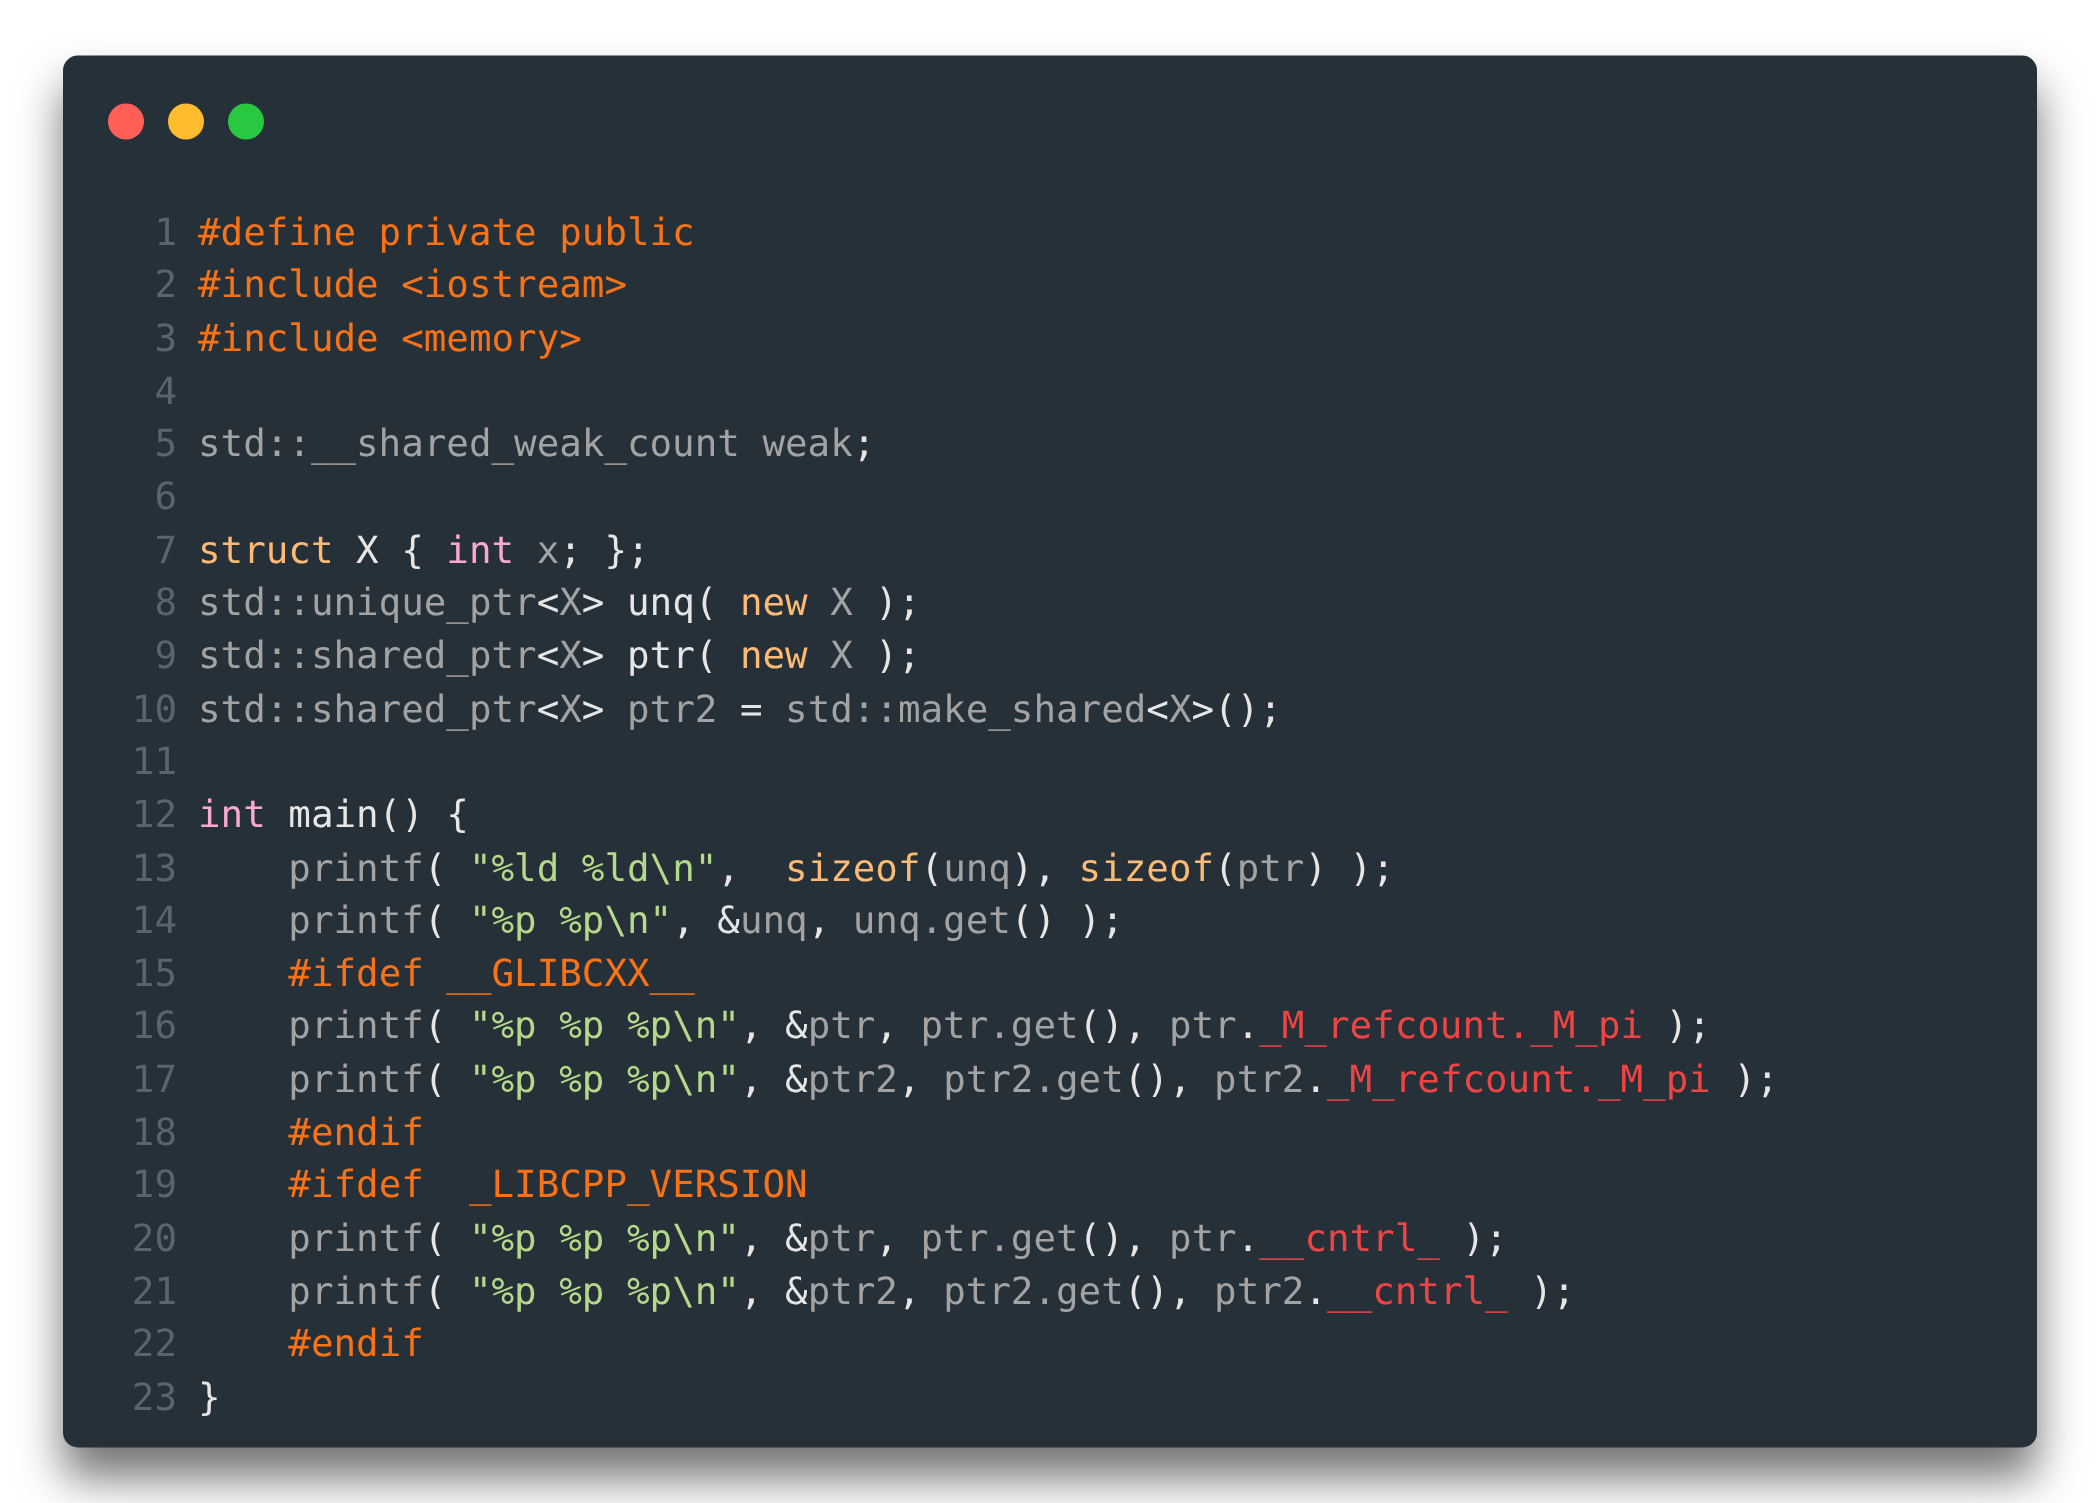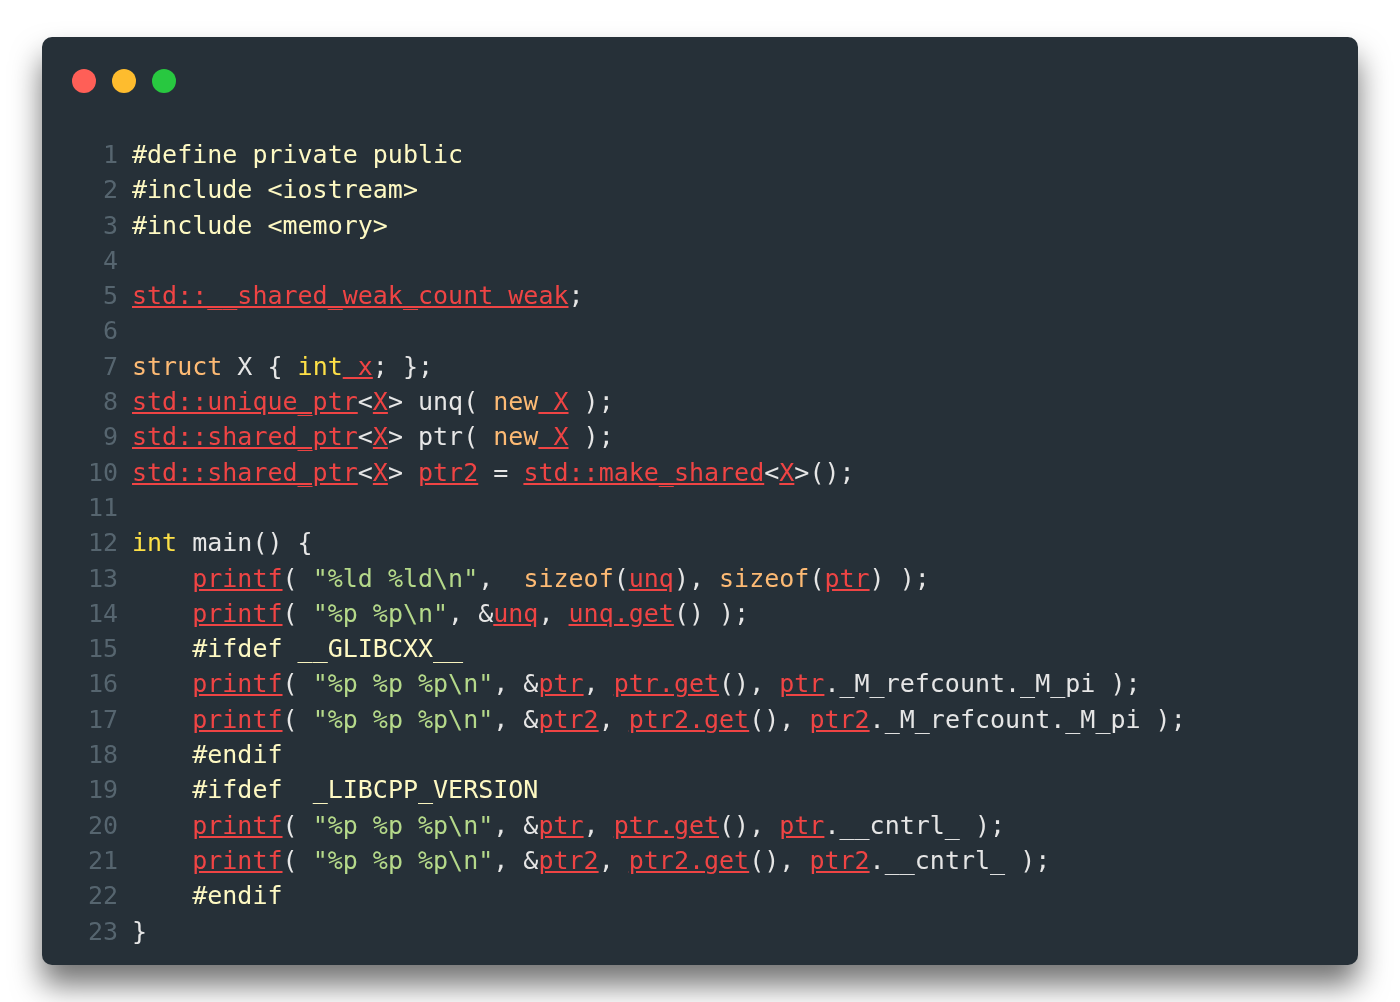--- a/index.html
+++ b/index.html
@@ -11,26 +11,26 @@
   }
   .dots { position: absolute; left: 30px; top: 32px; display: flex; gap: 16px; }
   .dot { width: 24px; height: 24px; border-radius: 50%; }
   .code {
     position: absolute; left: 40px; top: 100px;
     font-family: "DejaVu Sans Mono", "Liberation Mono", monospace;
     font-size: 25px; line-height: 35.3px; color: #e6e6e6; white-space: pre;
   }
   .line { display: flex; height: 35.3px; }
   .ln { width: 36px; text-align: right; color: #56656f; margin-right: 14px; }
-  .c-pp { color: #fef9c3; }
-  .c-type { color: #ef4444; text-decoration: underline; }
+  .c-pp { color: #f97316; }
+  .c-type { color: #a3a3a3; }
   .c-kw { color: #fdba74; }
-  .c-int { color: #fde047; }
+  .c-int { color: #f9a8d4; }
   .c-str { color: #b5d98a; }
-  .c-mem { color: #e5e5e5; text-align: right; }
+  .c-mem { color: #ef4444; text-align: right; }
   .c-plain { color: #e6e6e6; }
 </style>
 </head>
 <body>
 
 <div class="window">
   <div class="dots">
     <div class="dot" style="background: rgb(255, 95, 87);"></div>
     <div class="dot" style="background: rgb(254, 188, 46);"></div>
     <div class="dot" style="background: rgb(40, 200, 64);"></div>

